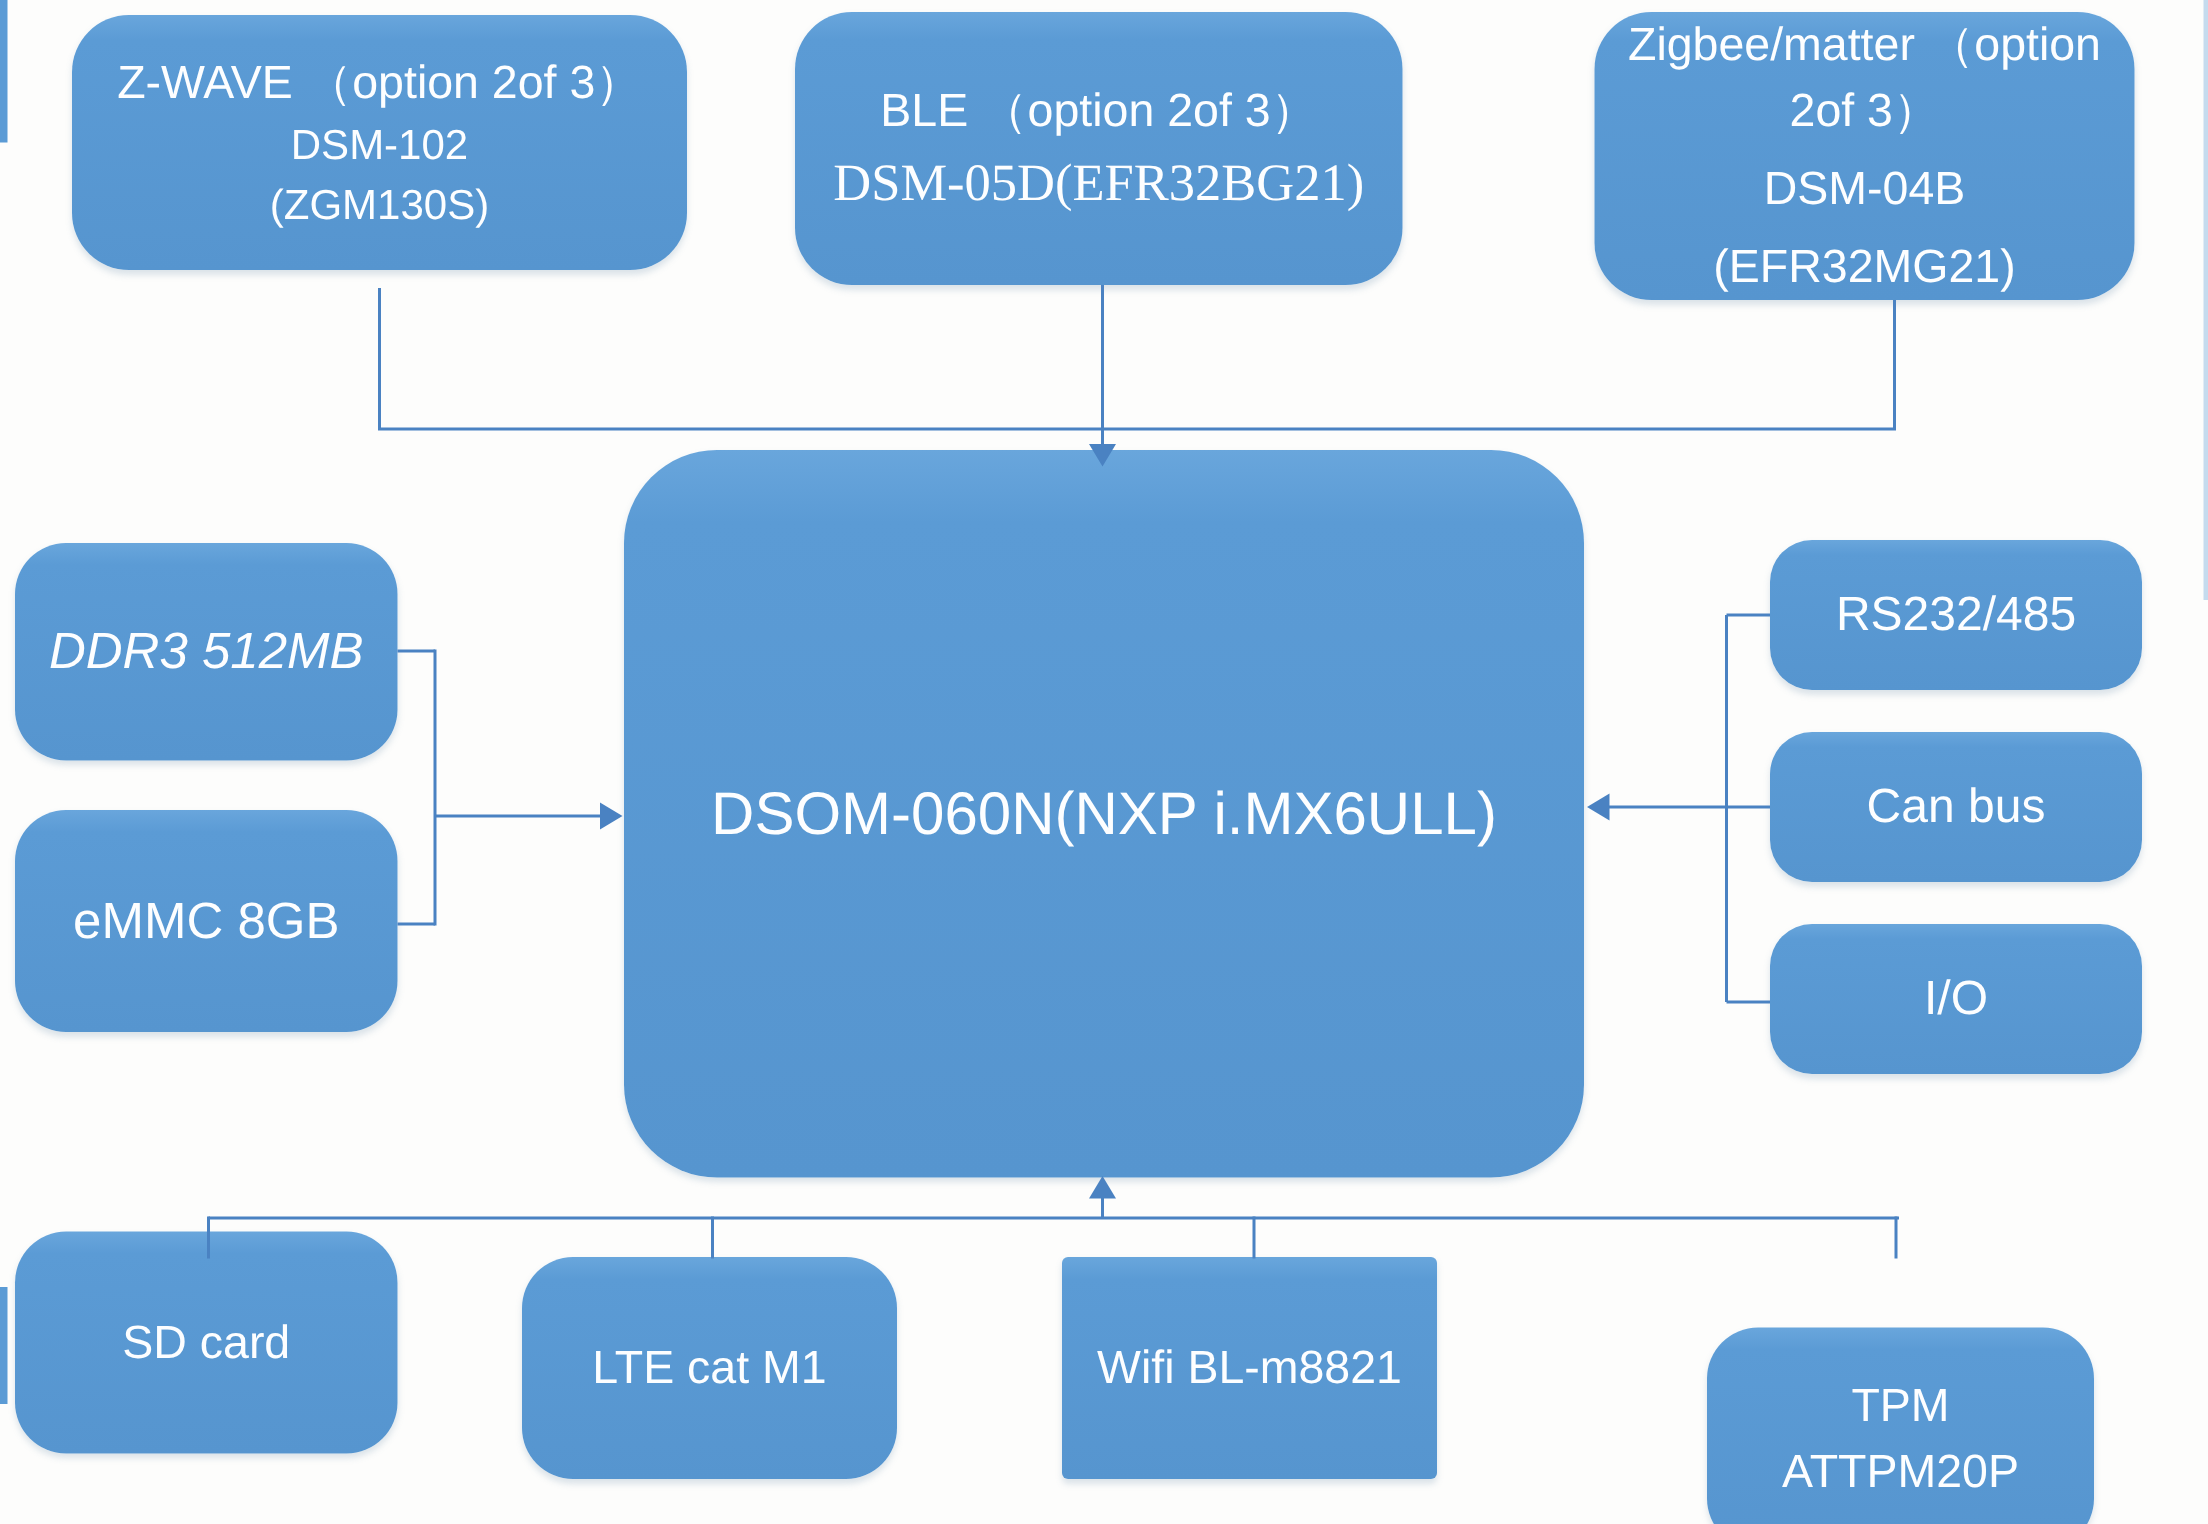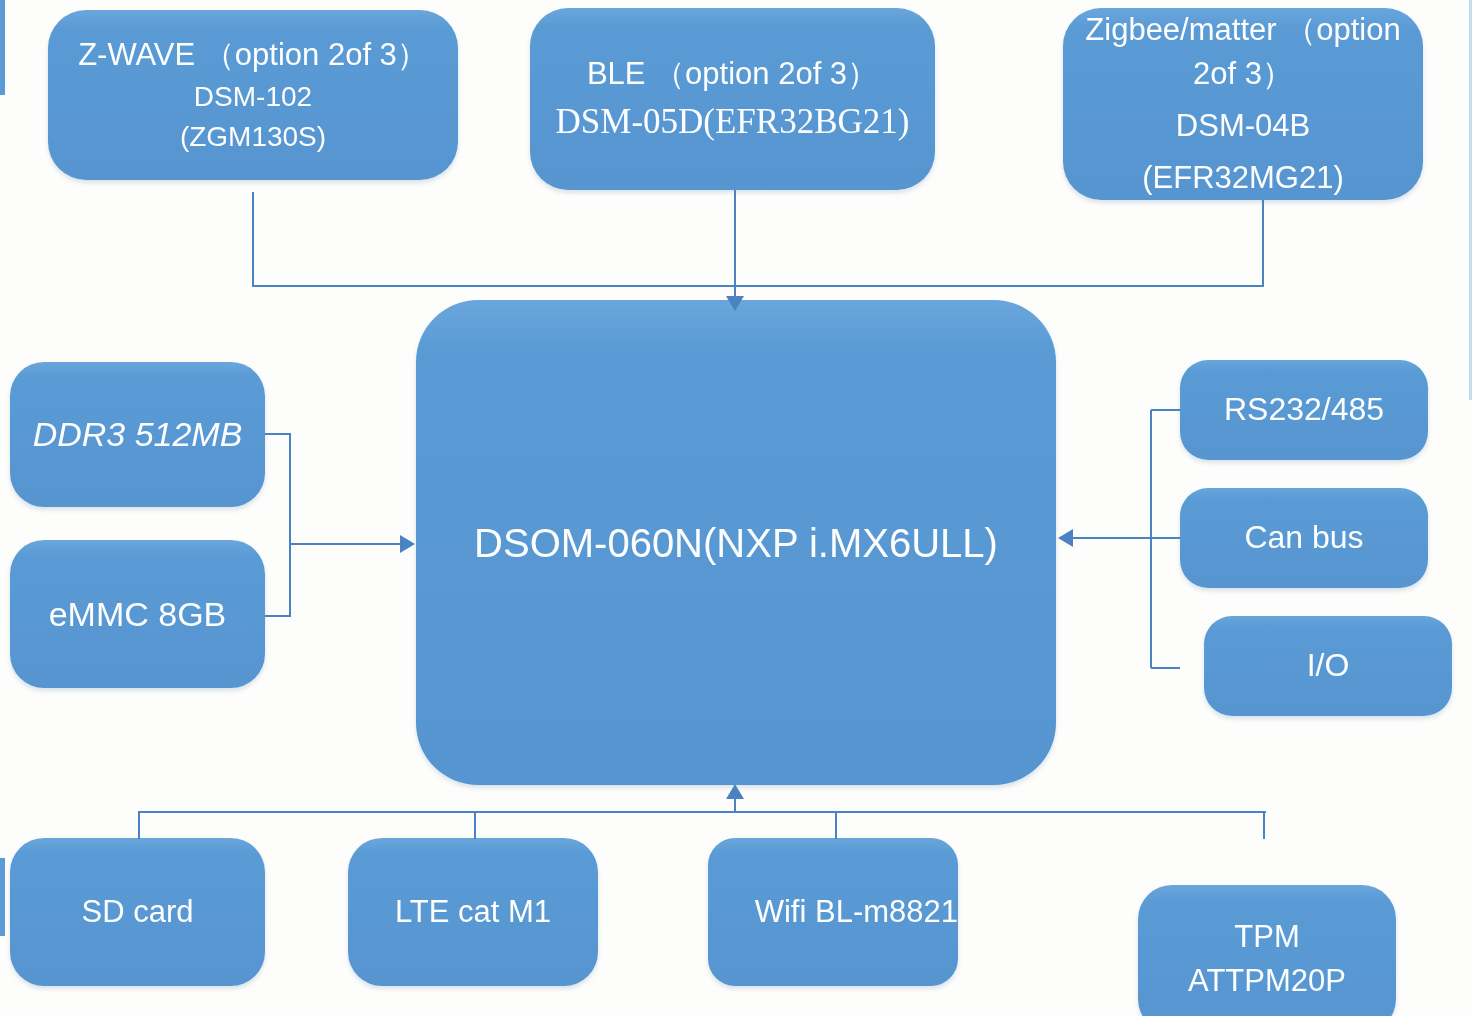--- a/index.html
+++ b/index.html
@@ -31,26 +31,26 @@
   .zigbee .t1{width:350px;}
 
   .soc    {left:416px; top:300px; width:640px; height:485px; border-radius:62px;}
   .soc .t1{font-size:40px;line-height:1.6;}
 
   .ddr3   {left:10px;  top:362px; width:255px; height:145px; border-radius:34px;font-style:italic;}
   .emmc   {left:10px;  top:540px; width:255px; height:148px; border-radius:34px;}
 
   .rs232  {left:1180px;top:360px; width:248px; height:100px; border-radius:28px;text-align:right;}
   .canbus {left:1180px;top:488px; width:248px; height:100px; border-radius:28px;}
-  .io     {left:1180px;top:616px; width:248px; height:100px; border-radius:28px;margin-left:24px;}
+  .io     {left:1180px;top:616px; width:248px; height:100px; border-radius:28px;}
   .rs232 .t1,.canbus .t1,.io .t1{font-size:32px;}
 
-  .sdcard {left:10px;  top:838px; width:255px; height:148px; border-radius:34px;}
+  .sdcard {left:10px;  top:821px; width:255px; height:148px; border-radius:34px;}
   .lte    {left:348px; top:838px; width:250px; height:148px; border-radius:34px;}
-  .wifi   {left:708px; top:838px; width:250px; height:148px; border-radius:27px;align-items:flex-end;}
+  .wifi   {left:708px; top:838px; width:250px; height:148px; border-radius:4px;}
   .tpm    {left:1138px;top:874px; width:258px; height:148px; border-radius:34px;margin-top:11px;}
 
   
   .line{position:absolute;background:#4a82c2;}
   
   .ln-zwave-stub {left:252px; top:192px; width:2px;   height:94px;}
   .ln-zigbee-stub{left:1262px;top:200px; width:2px;   height:86px;}
   .ln-top-bus    {left:252px; top:285px; width:1012px;height:2px;}
   .ln-ble-arrow  {left:734px; top:190px; width:2px;   height:106px;}
   

